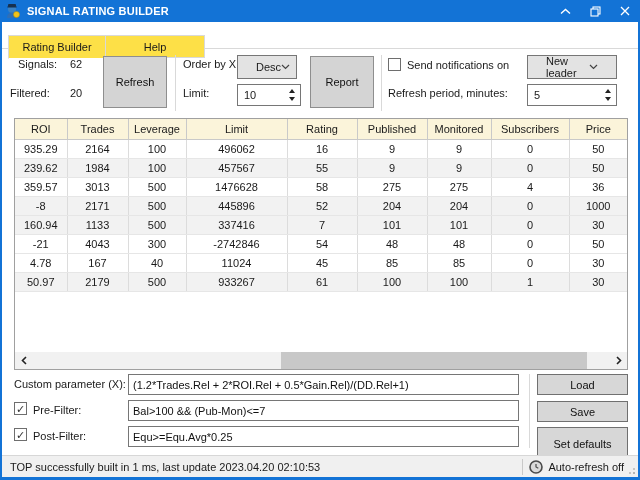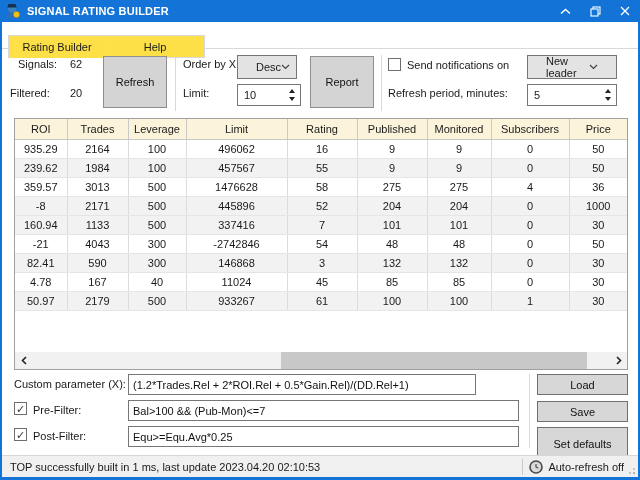--- a/index.html
+++ b/index.html
@@ -235,31 +235,20 @@
               <td>-21</td>
               <td>4043</td>
               <td>300</td>
               <td>-2742846</td>
               <td>54</td>
               <td>48</td>
               <td>48</td>
               <td>0</td>
               <td>50</td>
             </tr>
-            <tr class="even">
-              <td>82.41</td>
-              <td>590</td>
-              <td>300</td>
-              <td>146868</td>
-              <td>3</td>
-              <td>132</td>
-              <td>132</td>
-              <td>0</td>
-              <td>30</td>
-            </tr>
             <tr class="odd">
               <td>4.78</td>
               <td>167</td>
               <td>40</td>
               <td>11024</td>
               <td>45</td>
               <td>85</td>
               <td>85</td>
               <td>0</td>
               <td>30</td>
@@ -288,21 +277,21 @@
         </div>
         <div class="hs-arrow">
           <svg width="6" height="9" viewBox="0 0 6 9">
               <polyline points="1,1 4.5,4.5 1,8" fill="none" stroke="#222" stroke-width="1.6"></polyline>
             </svg>
         </div>
       </div>
     </div>
 
     <span class="lbl" style="left:12px; top:356px;">Custom parameter (X):</span>
-    <input class="field" style="left: 126px; top: 352px; width: 348px;" value="(1.2*Trades.Rel + 2*ROI.Rel + 0.5*Gain.Rel)/(DD.Rel+1)">
+    <input class="field" style="left: 126px; top: 352px; width: 391px;" value="(1.2*Trades.Rel + 2*ROI.Rel + 0.5*Gain.Rel)/(DD.Rel+1)">
 
     <div class="vsep" style="left:527px; top:352px; height:74px;"></div>
     <button class="btn dark" style="left:535px; top:352px; width:91px; height:21px;">Load</button>
 
     <div class="checkbox" style="left:12px; top:380px;">✓</div>
     <span class="lbl" style="left:31px; top:382px;">Pre-Filter:</span>
     <input class="field" style="left: 126px; top: 378px; width: 391px;" value="Bal&gt;100 &amp;&amp; (Pub-Mon)&lt;=7">
     <button class="btn dark" style="left:535px; top:379px; width:91px; height:21px;">Save</button>
 
     <div class="checkbox" style="left:12px; top:406px;">✓</div>

